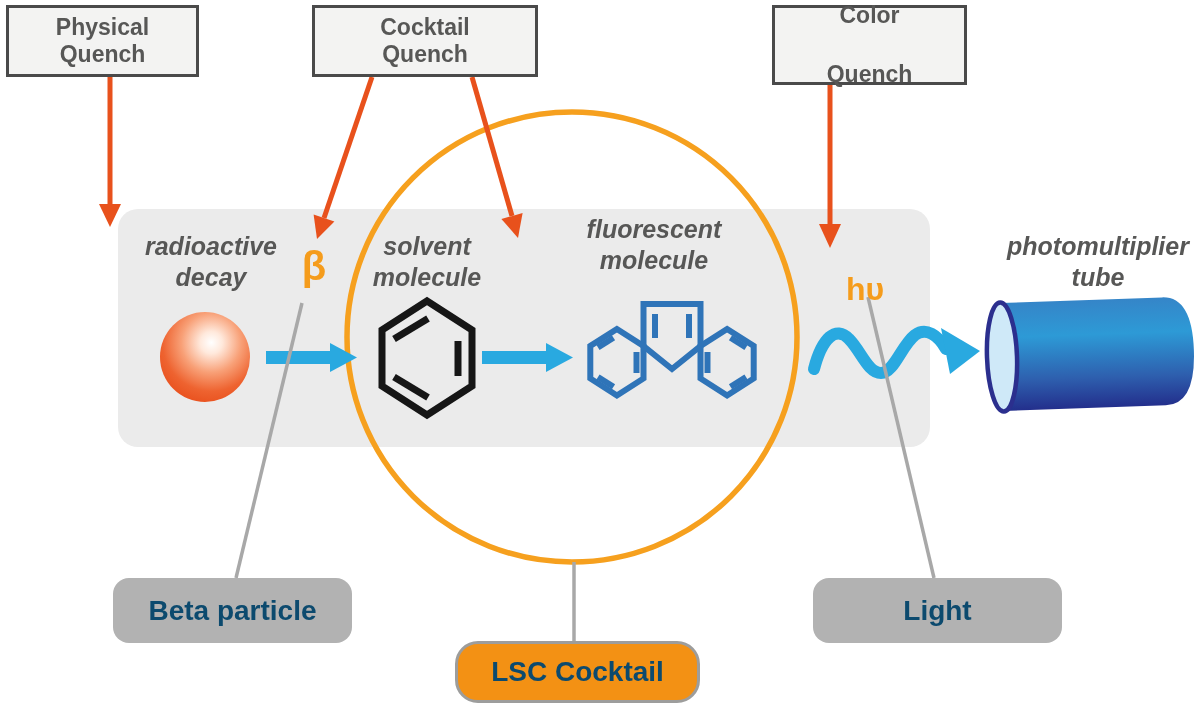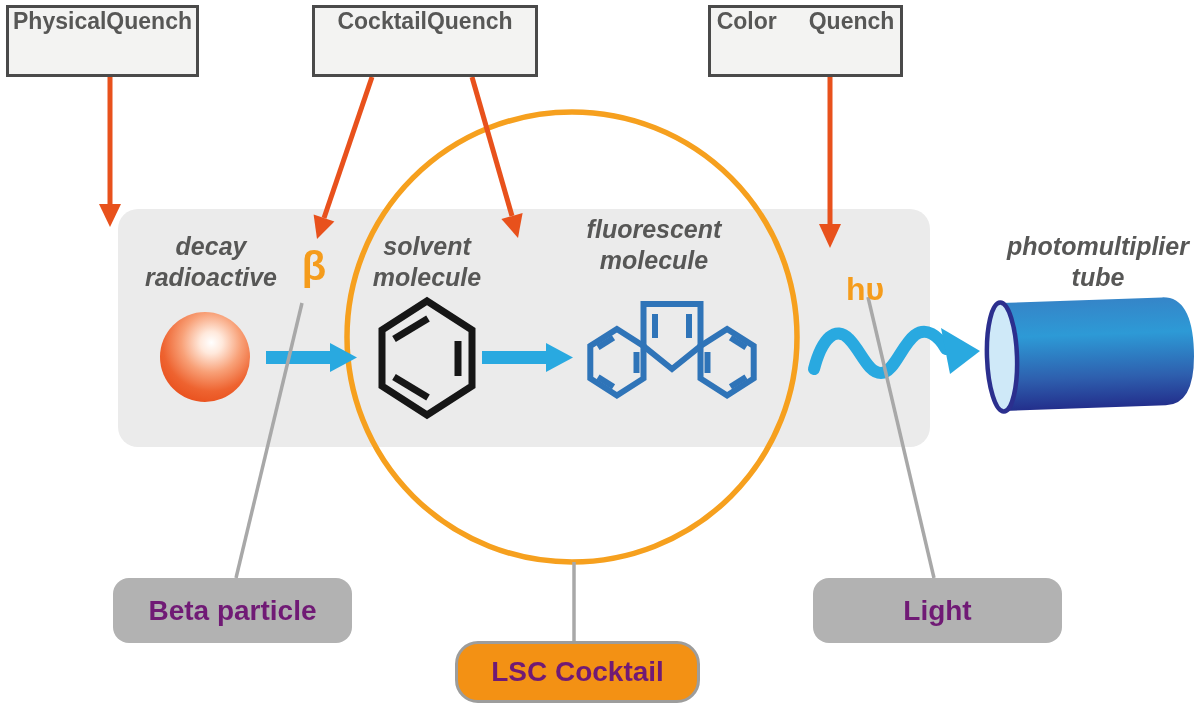--- a/index.html
+++ b/index.html
@@ -5,21 +5,21 @@
   html,body{margin:0;padding:0;background:#ffffff;}
   #stage{
     position:relative;width:1200px;height:713px;overflow:hidden;
     font-family:"Liberation Sans",sans-serif;background:#ffffff;
   }
   
   .qbox{
     position:absolute;box-sizing:border-box;background:#f3f3f2;
     border:3px solid #4a4a4a;color:#575756;font-weight:700;
     font-size:23px;line-height:27px;text-align:center;
-    display:flex;flex-direction:row;justify-content:center;
+    display:flex;flex-direction:column;justify-content:center;
   }
   
   .band{
     position:absolute;left:118px;top:209px;width:812px;height:238px;
     border-radius:20px;background:#ebebeb;
   }
   
   .stage-label{
     position:absolute;color:#575756;font-style:italic;font-weight:700;
     font-size:25px;line-height:31px;text-align:center;
@@ -28,21 +28,21 @@
   .sym-beta{left:294px;top:244px;width:40px;font-size:40px;line-height:44px;}
   .sym-photon{left:833px;top:256px;width:64px;font-size:32px;line-height:36px;margin-top:15px;}
   
   .sphere{
     position:absolute;left:160px;top:312px;width:90px;height:90px;border-radius:50%;
     background:radial-gradient(circle at 57% 34%, #ffffff 0%, #ffe9dc 14%, #f8a077 38%, #ee6330 62%, #e84e1b 82%, #d94413 100%);
   }
   
   .callout{
     position:absolute;box-sizing:border-box;border-radius:16px;background:#b2b2b2;
-    color:#701a75;font-weight:700;font-size:28px;
+    color:#0c4a6e;font-weight:700;font-size:28px;
     display:flex;align-items:center;justify-content:center;
   }
   .callout-orange{background:#f39114;border:3px solid #9d9d9c;border-radius:23px;}
   svg.overlay{position:absolute;left:0;top:0;pointer-events:none;}
 </style>
 </head>
 <body>
 
 <div id="stage">
 
@@ -128,28 +128,28 @@
   </svg>
 
   <div class="qbox" style="left:6px;top:5px;width:193px;height:72px;">
     <span>Physical</span>
     <span>Quench</span>
   </div>
   <div class="qbox" style="left:312px;top:5px;width:226px;height:72px;">
     <span>Cocktail</span>
     <span>Quench</span>
   </div>
-  <div class="qbox" style="left:708px;top:5px;width:195px;height:72px;gap:32px;">
+  <div class="qbox" style="left:772px;top:5px;width:195px;height:80px;gap:32px;">
     <span>Color</span>
     <span>Quench</span>
   </div>
 
   <div class="stage-label" style="left:121px;top:231px;width:180px;">
+    <div>radioactive</div>
     <div>decay</div>
-    <div>radioactive</div>
   </div>
   <div class="stage-label" style="left:337px;top:231px;width:180px;">
     <div>solvent</div>
     <div>molecule</div>
   </div>
   <div class="stage-label" style="left:564px;top:214px;width:180px;">
     <div>fluorescent</div>
     <div>molecule</div>
   </div>
   <div class="stage-label" style="left:968px;top:231px;width:260px;">

